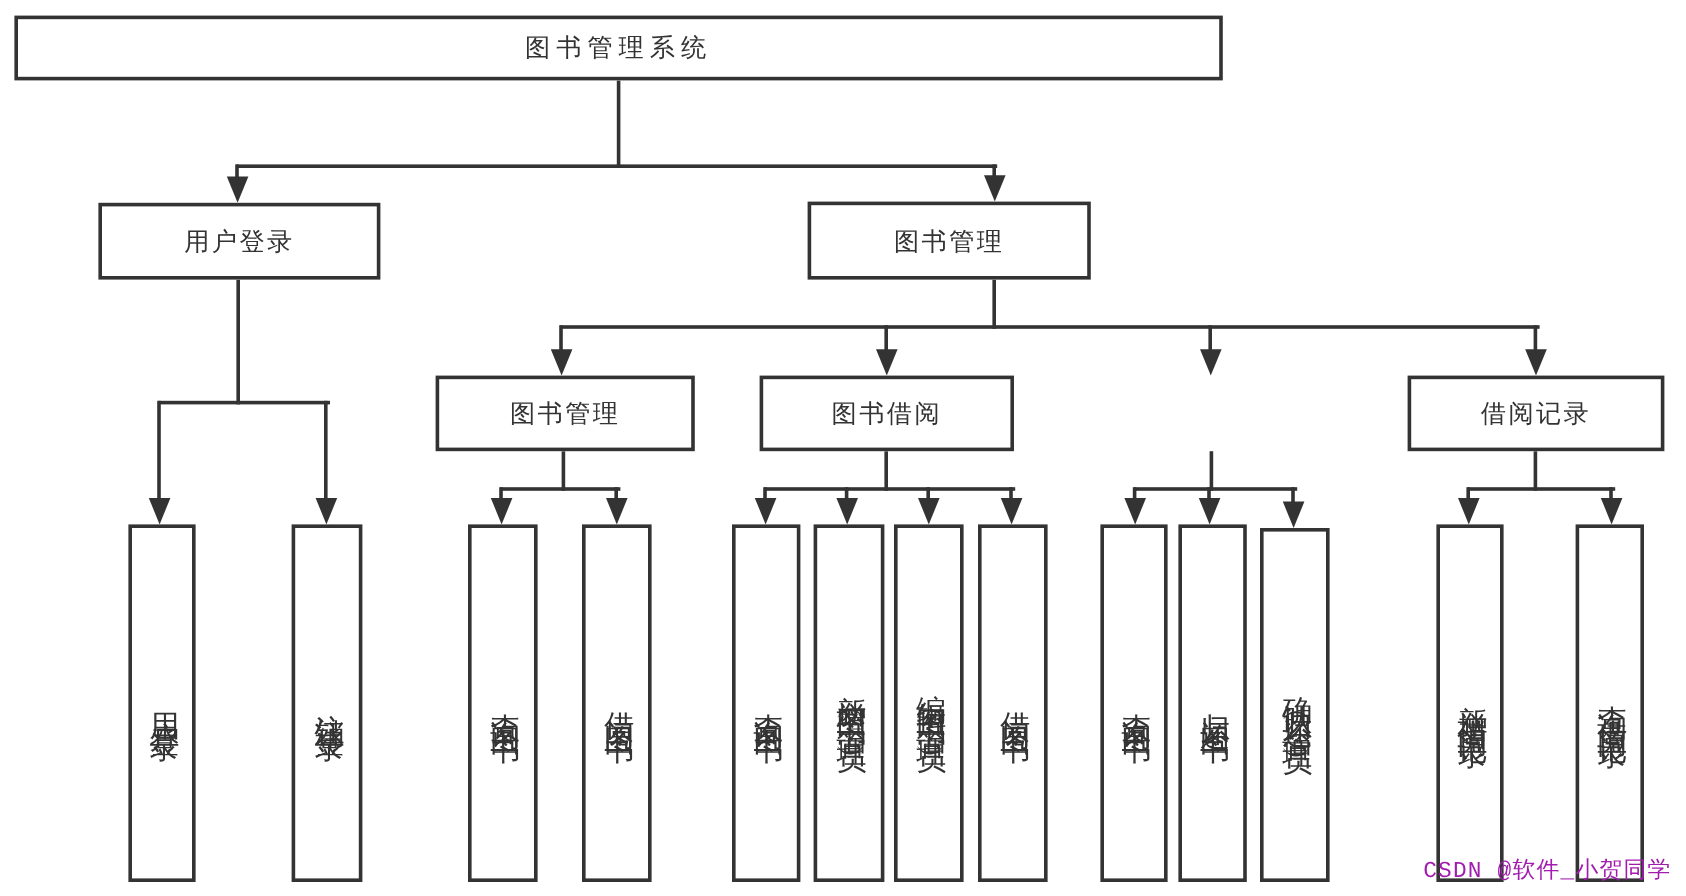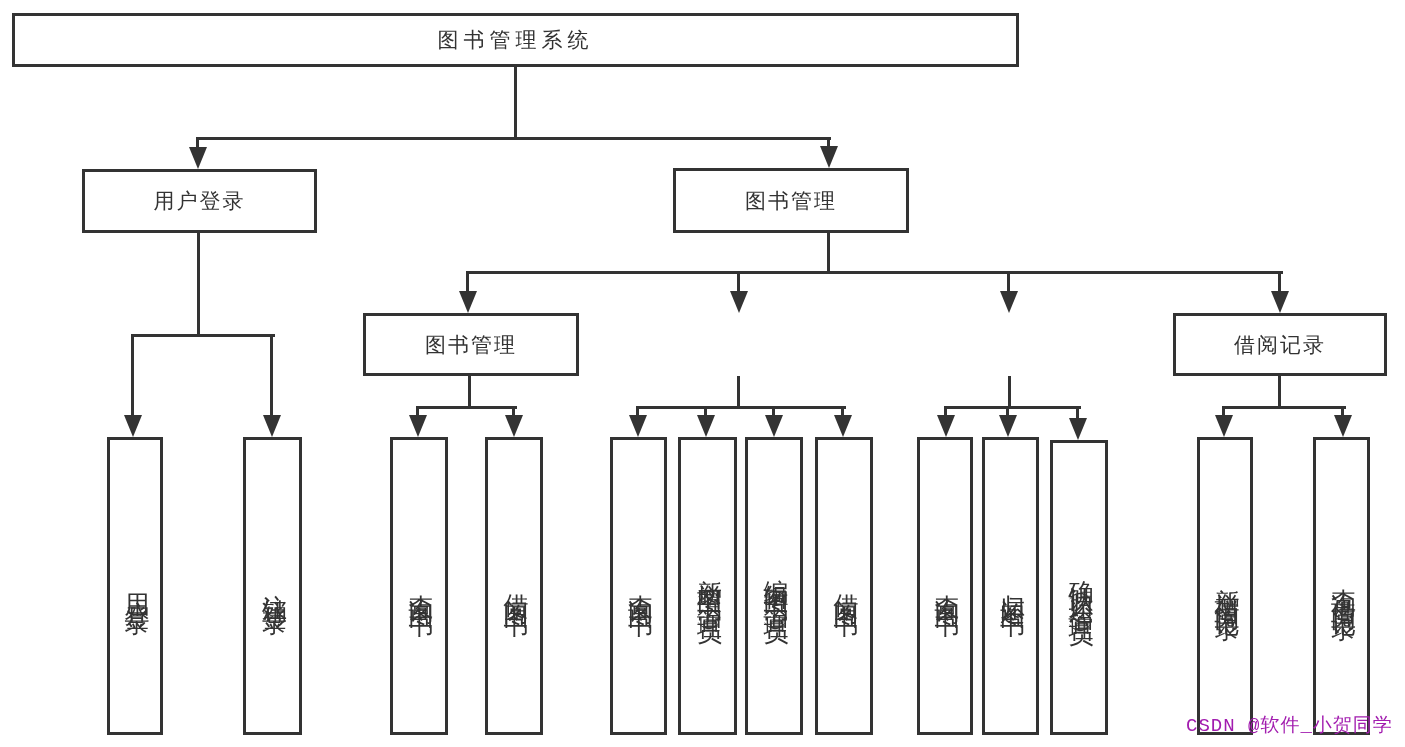--- a/index.html
+++ b/index.html
@@ -82,20 +82,23 @@
   <div class="hbox" style="left:82px;top:169px;width:235px;height:64px;">
     <span>用户登录</span>
   </div>
   <div class="hbox" style="left:673px;top:168px;width:236px;height:65px;">
     <span>图书管理</span>
   </div>
 
   <div class="hbox" style="left:363px;top:313px;width:216px;height:63px;">
     <span>图书管理</span>
   </div>
+  <div class="hbox" style="left:633px;top:313px;width:212px;height:63px;">
+    <span>图书借阅</span>
+  </div>
   <div class="hbox" style="left:1173px;top:313px;width:214px;height:63px;text-align:right;">
     <span>借阅记录</span>
   </div>
 
   <div class="vbox" style="left:107px;top:437px;width:56px;height:298px;">
     <span>用户登录</span>
   </div>
   <div class="vbox" style="left:243px;top:437px;width:59px;height:298px;">
     <span>注销登录</span>
   </div>

